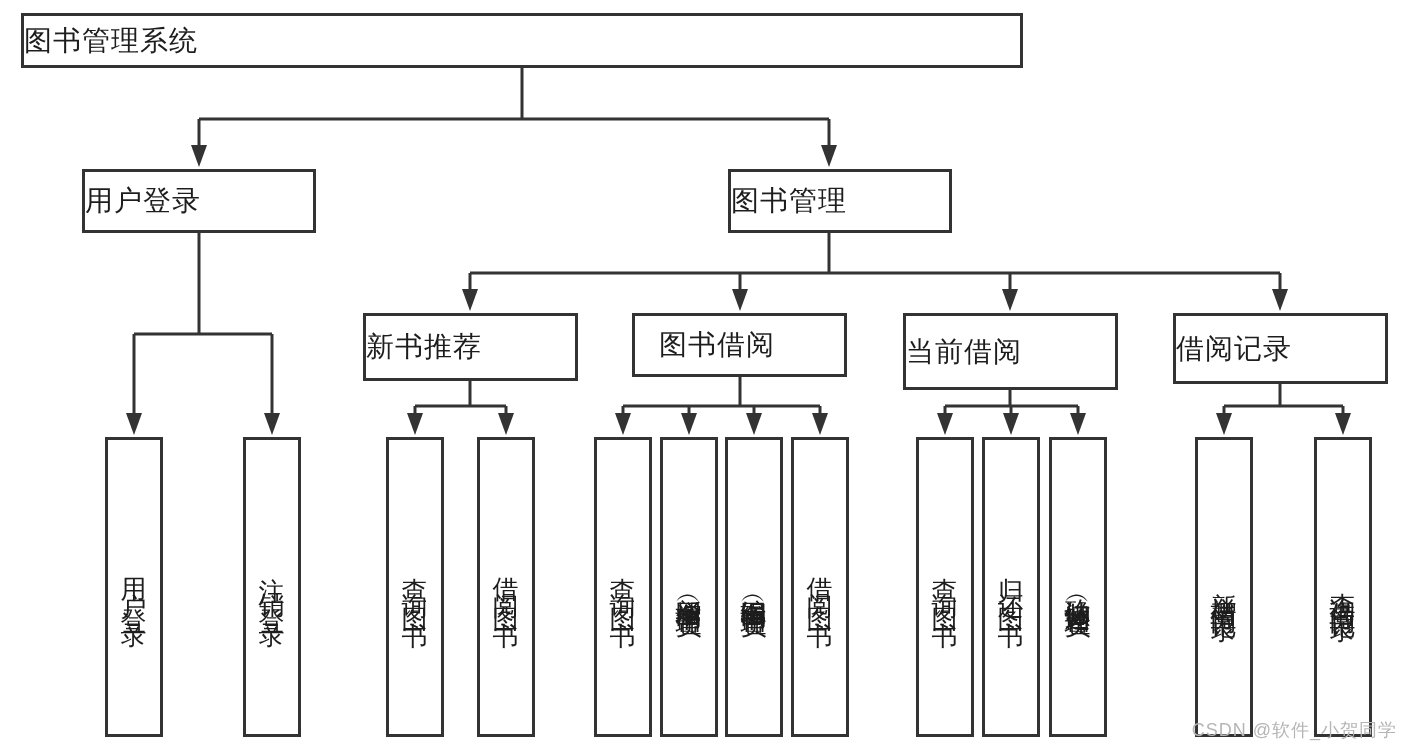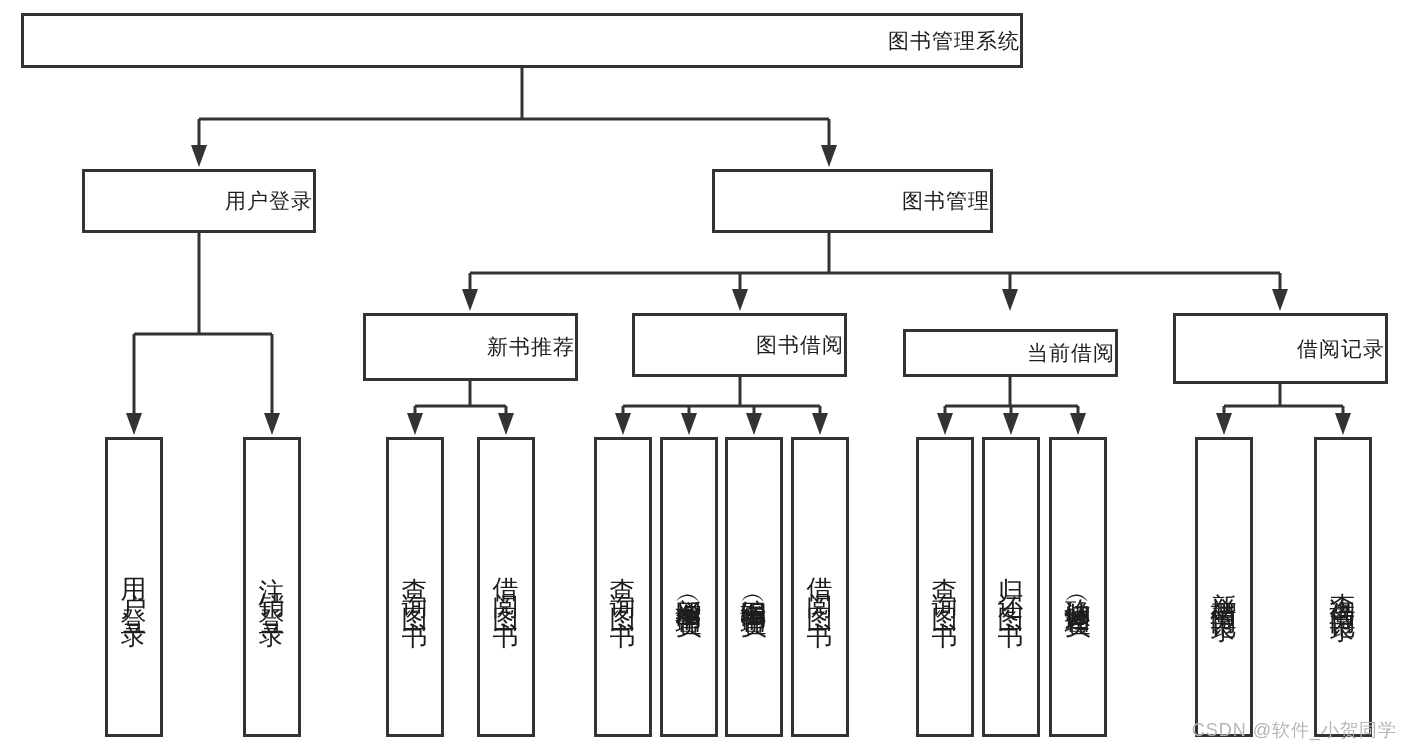--- a/index.html
+++ b/index.html
@@ -3,22 +3,22 @@
 <meta charset="utf-8">
 <style>
   html,body{margin:0;padding:0;background:#ffffff;}
   #canvas{
     position:relative;width:1405px;height:747px;background:#ffffff;overflow:hidden;
     font-family:"Liberation Sans","DejaVu Sans",sans-serif;
   }
   #wires{position:absolute;left:0;top:0;z-index:0;}
   .hbox{
     position:absolute;box-sizing:border-box;border:3px solid #333333;background:#ffffff;
-    display:flex;align-items:center;justify-content:flex-end;z-index:1;
-    color:#1d1d1d;font-size:21px;letter-spacing:1px;white-space:nowrap;
+    display:flex;align-items:center;justify-content:flex-start;z-index:1;
+    color:#1d1d1d;font-size:28px;letter-spacing:1px;white-space:nowrap;
   }
   .leaf{
     position:absolute;box-sizing:border-box;border:3px solid #333333;background:#ffffff;
     display:flex;align-items:center;justify-content:center;z-index:1;
     width:58px;height:300px;top:437px;
   }
   .vtext{
     writing-mode:vertical-rl;text-orientation:mixed;
     color:#1d1d1d;font-size:26px;line-height:1.08;white-space:nowrap;
   }
@@ -102,31 +102,31 @@
     </g>
   </svg>
 
   <div class="hbox" style="left:21px;top:13px;width:1002px;height:55px;">
     <span>图书管理系统</span>
   </div>
 
   <div class="hbox" style="left:82px;top:169px;width:234px;height:64px;">
     <span>用户登录</span>
   </div>
-  <div class="hbox" style="left:712px;top:169px;width:281px;height:64px;">
+  <div class="hbox" style="left:728px;top:169px;width:224px;height:64px;">
     <span>图书管理</span>
   </div>
 
   <div class="hbox" style="left:363px;top:313px;width:215px;height:68px;">
     <span>新书推荐</span>
   </div>
-  <div class="hbox" style="left:632px;top:313px;width:215px;height:64px;">
+  <div class="hbox" style="left:632px;top:313px;width:215px;height:64px;padding-left:24px;">
     <span>图书借阅</span>
   </div>
-  <div class="hbox" style="left:903px;top:329px;width:215px;height:48px;">
+  <div class="hbox" style="left:903px;top:313px;width:215px;height:77px;">
     <span>当前借阅</span>
   </div>
   <div class="hbox" style="left:1173px;top:313px;width:215px;height:71px;">
     <span>借阅记录</span>
   </div>
 
   <div class="leaf" style="left:105px;">
     <span class="vtext" style="letter-spacing: 15px;">用户登录</span>
   </div>
   <div class="leaf" style="left:243px;">

